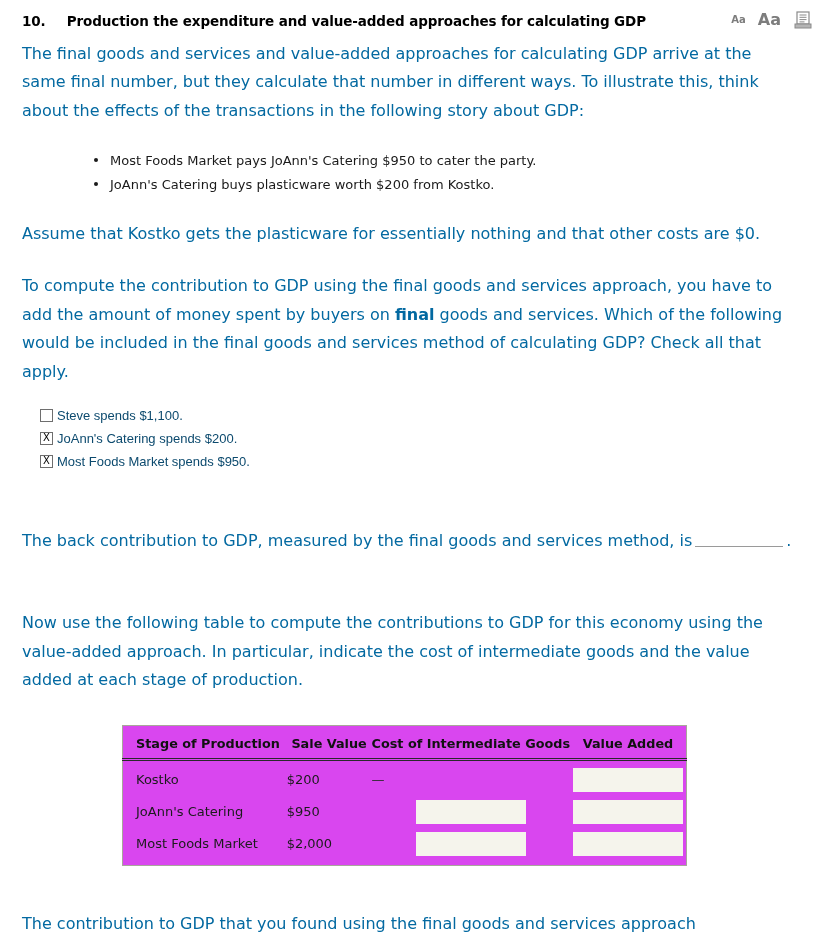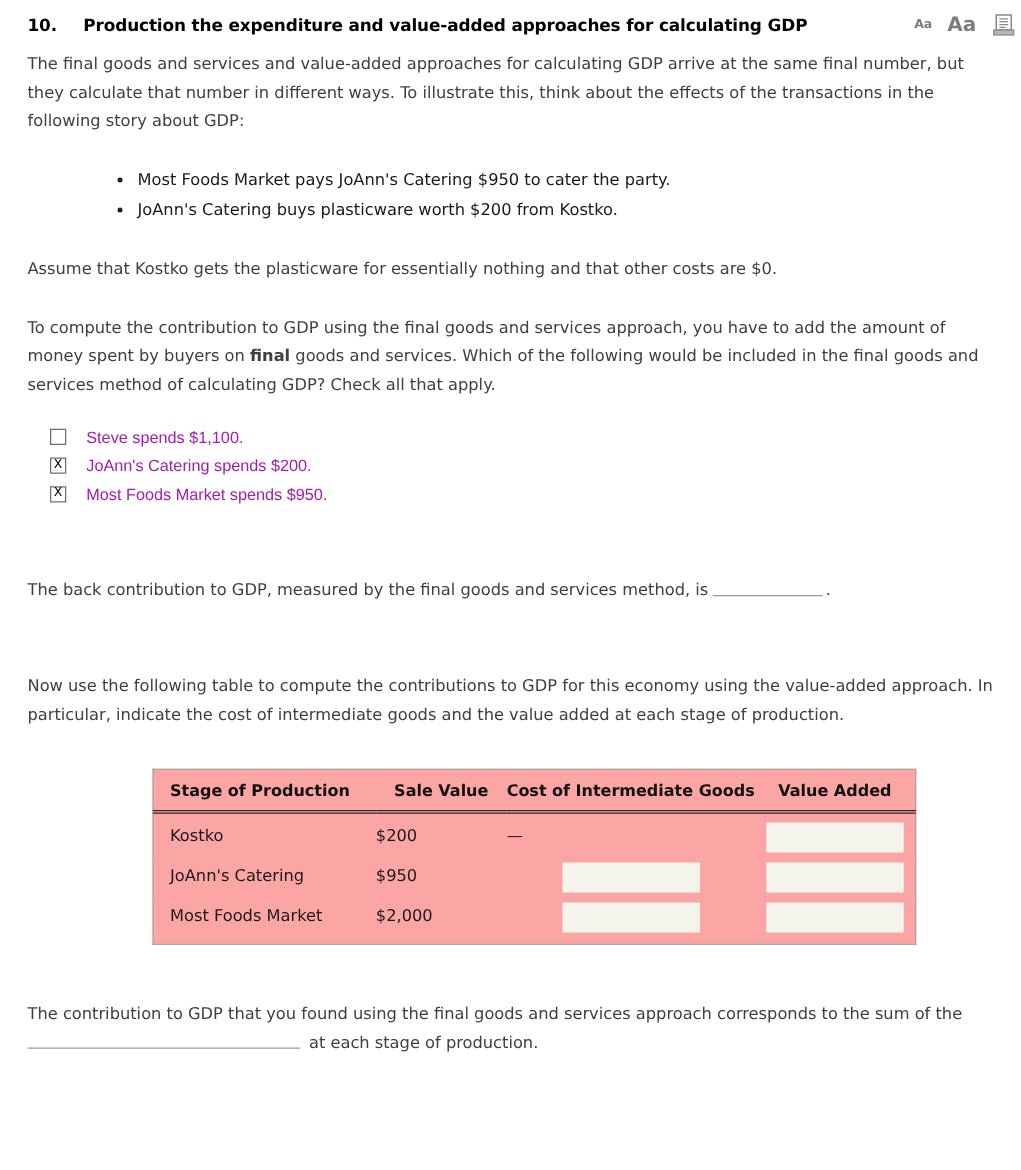--- a/index.html
+++ b/index.html
@@ -67,22 +67,22 @@
     display: inline-block;
   }
 
   
   .content {
     padding: 0 22px;
   }
   p.para {
     margin: 0;
     line-height: 1.78;
-    font-size: 13px;
-    color: #404040;
+    font-size: 16px;
+    color: #0369a1;
   }
   .gap-18 { height: 18px; }
   .gap-24 { height: 24px; }
   .gap-30 { height: 30px; }
   .gap-44 { height: 44px; }
   .gap-54 { height: 54px; }
 
   
   ul.story {
     margin: 0;
@@ -128,23 +128,23 @@
     justify-content: center;
     font-size: 10px;
     line-height: 1;
     font-family: "DejaVu Sans", "Liberation Sans", sans-serif;
     color: #000000;
     flex: 0 0 auto;
     cursor: pointer;
     font-weight: normal;
   }
   .check-label {
-    margin-left: 16px;
-    font-size: 13px;
-    color: #a21caf;
+    margin-left: 4px;
+    font-size: 13px;
+    color: #0c4a6e;
     font-family: "Liberation Sans", sans-serif;
   }
 
   
   .blank {
     display: inline-block;
     border-bottom: 1.5px solid #9a9a9a;
     vertical-align: baseline;
     height: 14px;
     margin: 0 3px -1px 3px;
@@ -153,23 +153,23 @@
   .blank-long  { width: 218px; margin-left: 0; }
 
   
   .table-wrap {
     display: flex;
     justify-content: flex-start;
     padding-left: 100px;
   }
   table.gdp {
     border-collapse: collapse;
-    background: #fca5a5;
+    background: #d946ef;
     border: 1px solid #a8a79b;
-    width: 611px;
+    width: 565px;
     font-size: 13px;
   }
   table.gdp thead th {
     font-weight: bold;
     font-size: 12.8px;
     color: #111111;
     padding: 10px 0 7px 0;
     text-align: center;
     white-space: nowrap;
     border-bottom: 3px double #2a2a2a;

